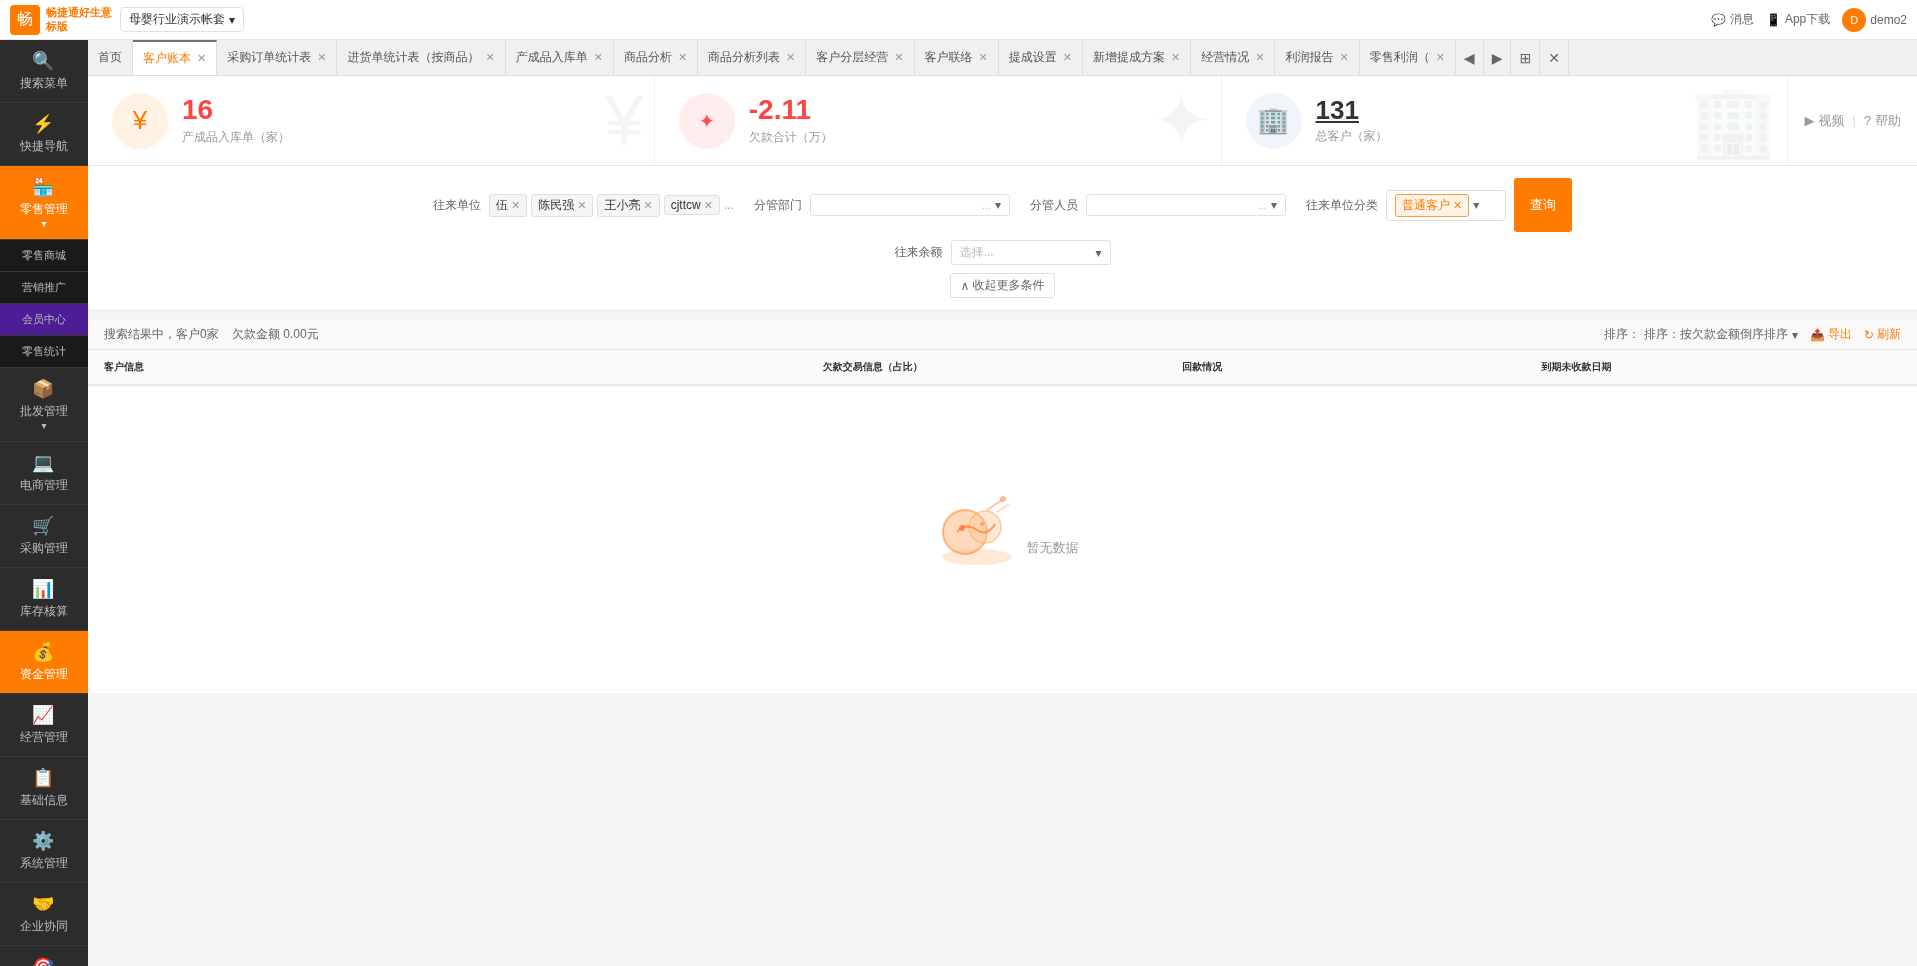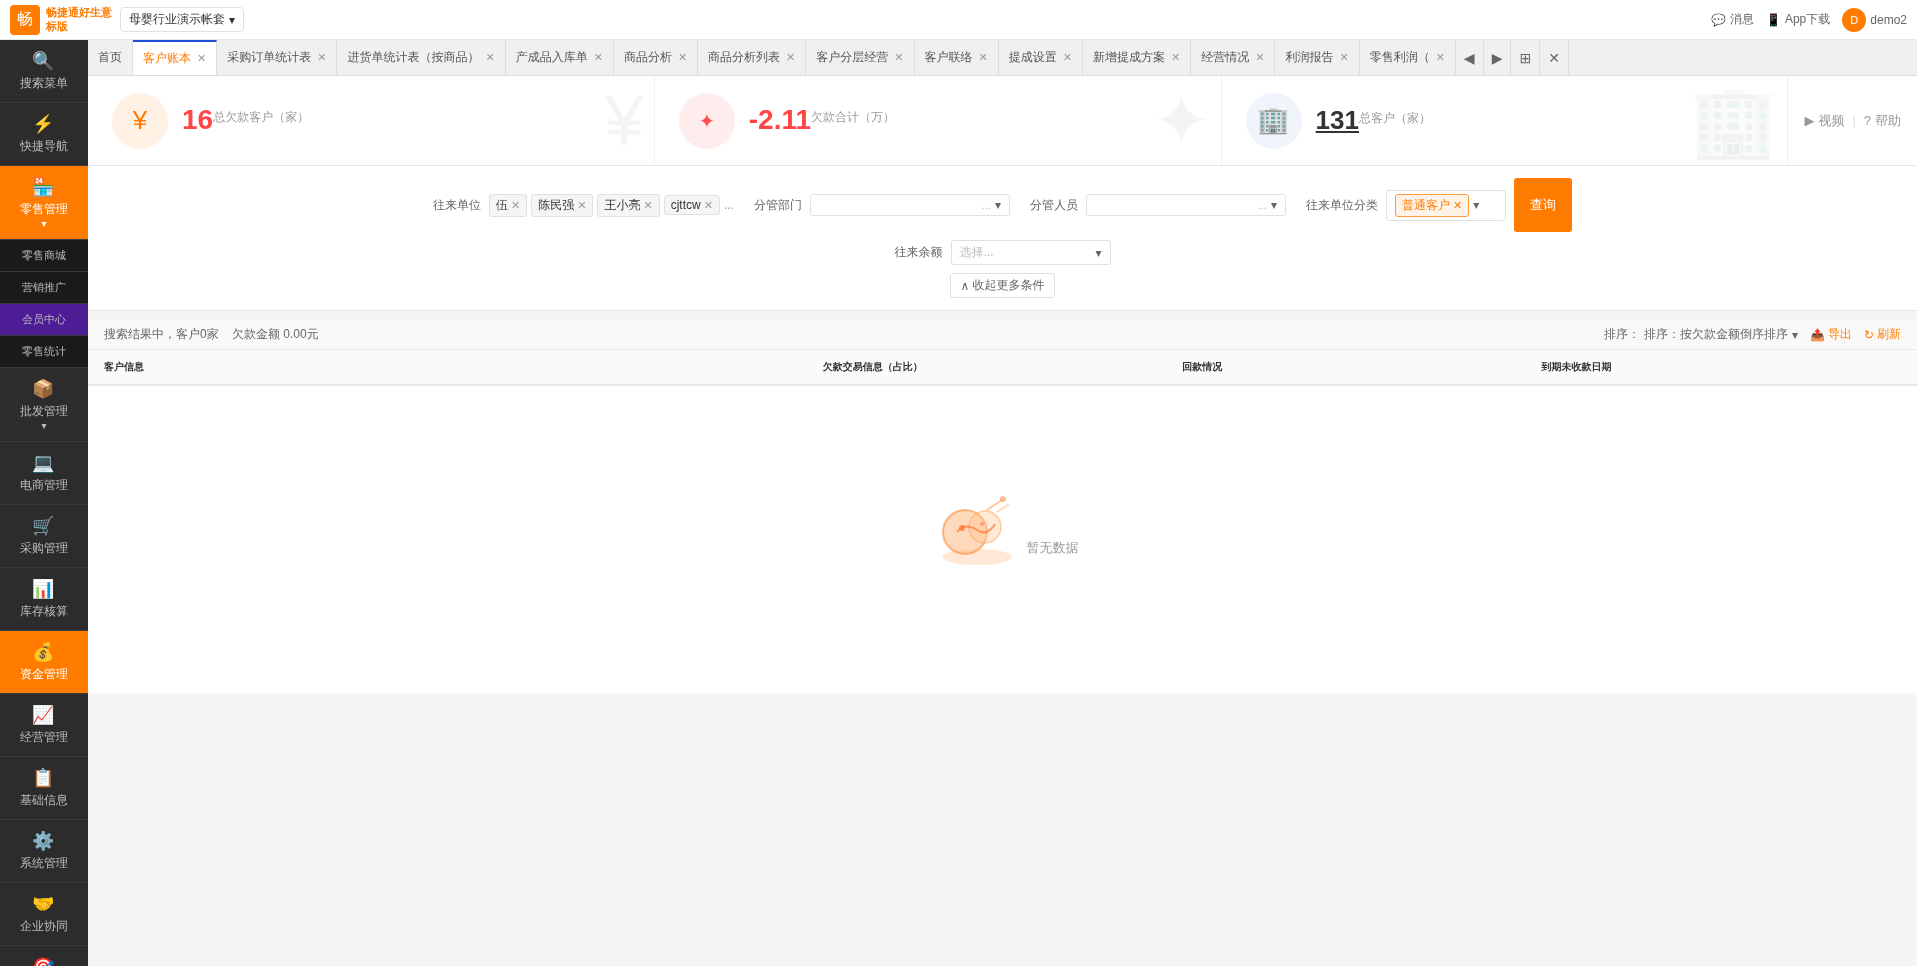--- a/index.html
+++ b/index.html
@@ -69,21 +69,21 @@
       gap: 4px;
       padding: 0 10px;
       height: 100%;
       cursor: pointer;
       border-right: 1px solid #ddd;
       white-space: nowrap;
       font-size: 12px;
       color: #555;
       background: #f0f0f0;
     }
-    .tab-item.active { background: #fff; color: #ff7c00; border-top: 2px solid #1d4ed8; }
+    .tab-item.active { background: #fff; color: #ff7c00; border-top: 2px solid #737373; }
     .tab-item .tab-close { color: #999; font-size: 11px; margin-left: 2px; }
     .tab-nav-btn { padding: 0 8px; height: 100%; display: flex; align-items: center; cursor: pointer; font-size: 14px; color: #666; border-right: 1px solid #ddd; }
 
     
     .page-area { flex: 1; overflow-y: auto; background: #f5f5f5; padding: 0; }
 
     
     .summary-section {
       background: #fff;
       display: flex;
@@ -104,21 +104,21 @@
     .summary-icon {
       width: 56px; height: 56px;
       border-radius: 50%;
       display: flex; align-items: center; justify-content: center;
       font-size: 26px;
       flex-shrink: 0;
     }
     .summary-icon.orange { background: rgba(255, 124, 0, 0.1); color: #ff7c00; }
     .summary-icon.red { background: rgba(255, 80, 80, 0.1); color: #ff5050; }
     .summary-icon.blue { background: rgba(100, 160, 220, 0.1); color: #6aa0dc; }
-    .summary-data { display: flex; }
+    .summary-data { display: flex; flex-direction: column; }
     .summary-value { font-size: 28px; font-weight: bold; color: #ff4444; line-height: 1.1; }
     .summary-value.negative { color: #ff4444; }
     .summary-value.dark { color: #333; text-decoration: underline; }
     .summary-label { font-size: 12px; color: #999; margin-top: 4px; }
     .summary-card-bg { position: absolute; right: 10px; top: 50%; transform: translateY(-50%); opacity: 0.12; font-size: 70px; color: #aaa; }
     .help-btn { display: flex; align-items: center; gap: 4px; cursor: pointer; color: #999; }
 
     
     .filter-section {
       background: #fff;
@@ -372,21 +372,21 @@
       <div class="tab-nav-btn">✕</div>
     </div>
 
     <div class="page-area">
 
       <div class="summary-section">
         <div class="summary-card">
           <div class="summary-icon orange">¥</div>
           <div class="summary-data">
             <div class="summary-value" style="color:#ff4444;">16</div>
-            <div class="summary-label">总欠款客户（家）</div>
+            <div class="summary-label">产成品入库单（家）</div>
           </div>
           <div class="summary-card-bg">¥</div>
         </div>
         <div class="summary-card">
           <div class="summary-icon red" style="font-size:20px;">✦</div>
           <div class="summary-data">
             <div class="summary-value negative">
               <span>-2.11</span>
             </div>
             <div class="summary-label">欠款合计（万）</div>

